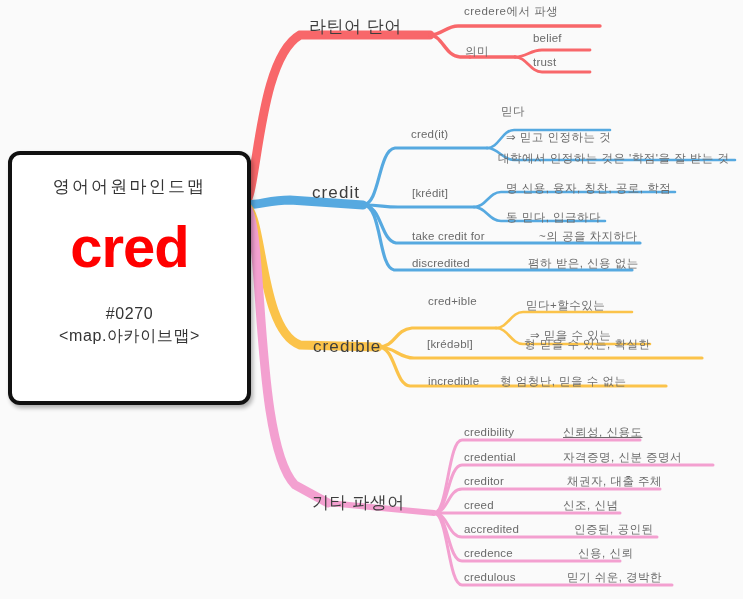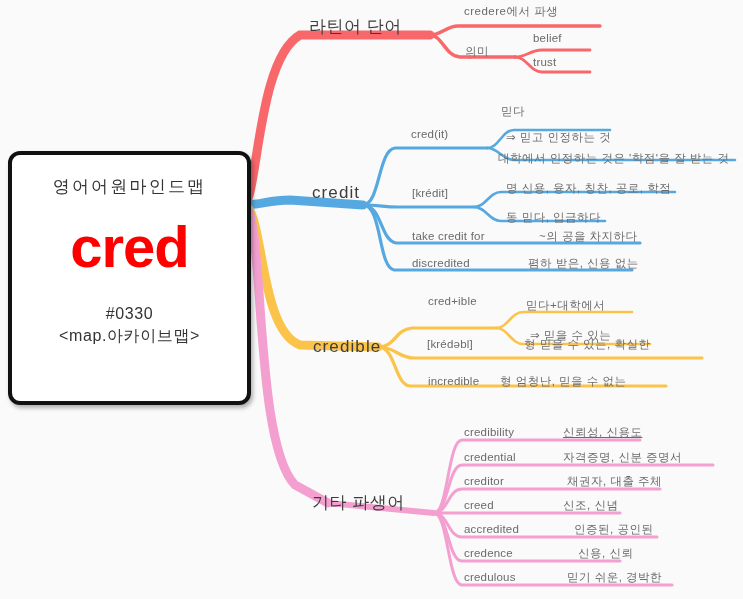--- a/index.html
+++ b/index.html
@@ -117,21 +117,21 @@
       <path d="M434,513 C448,513 448,537 462,537 L657,537" stroke-width="3"></path>
       <path d="M434,513 C448,513 448,561 462,561 L620,561" stroke-width="3"></path>
       <path d="M434,513 C448,513 448,585 462,585 L672,585" stroke-width="3"></path>
     </g>
   </svg>
 
   <div class="center-node">
     <div class="cn-title">영어어원마인드맵</div>
     <div class="cn-word">cred</div>
     <div class="cn-id">
-      <div>#0330</div>
+      <div>#0270</div>
       <div>&lt;map.아카이브맵&gt;</div>
     </div>
   </div>
 
   <div class="lbl main kr" style="left:309px;top:18px;">라틴어 단어</div>
   <div class="lbl sub kr" style="left:464px;top:6px;">credere에서 파생</div>
   <div class="lbl sub kr" style="left:465px;top:46px;">의미</div>
   <div class="lbl leaf" style="left:533px;top:33px;">belief</div>
   <div class="lbl leaf" style="left:533px;top:57px;">trust</div>
 
@@ -148,21 +148,21 @@
 
   <div class="lbl sub" style="left:412px;top:231px;">take credit for</div>
   <div class="lbl leaf kr" style="left:539px;top:231px;">~의 공을 차지하다</div>
 
   <div class="lbl sub" style="left:412px;top:258px;">discredited</div>
   <div class="lbl leaf kr" style="left:528px;top:258px;">폄하 받은, 신용 없는</div>
 
   <div class="lbl main" style="left:313px;top:338px;">credible</div>
 
   <div class="lbl sub" style="left:428px;top:296px;">cred+ible</div>
-  <div class="lbl leaf kr" style="left:526px;top:300px;">믿다+대학에서</div>
+  <div class="lbl leaf kr" style="left:526px;top:300px;">믿다+할수있는</div>
   <div class="lbl leaf kr" style="left:530px;top:330px;">⇒ 믿을 수 있는</div>
 
   <div class="lbl sub" style="left:427px;top:339px;">[krédəbl]</div>
   <div class="lbl leaf kr" style="left:524px;top:339px;">형 믿을 수 있는, 확실한</div>
 
   <div class="lbl sub" style="left:428px;top:376px;">incredible</div>
   <div class="lbl leaf kr" style="left:500px;top:376px;">형 엄청난, 믿을 수 없는</div>
 
   <div class="lbl main kr" style="left:312px;top:494px;">기타 파생어</div>
 

